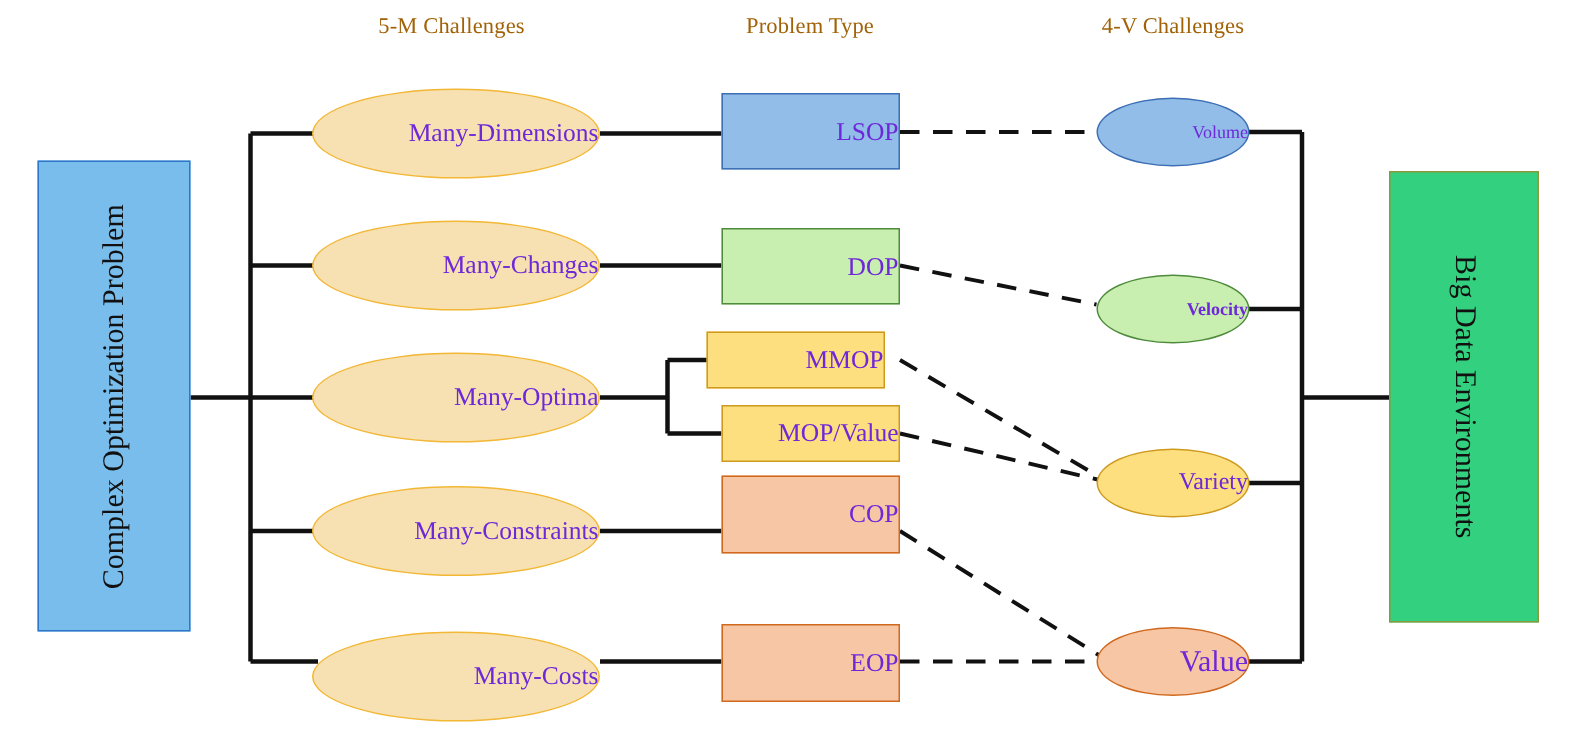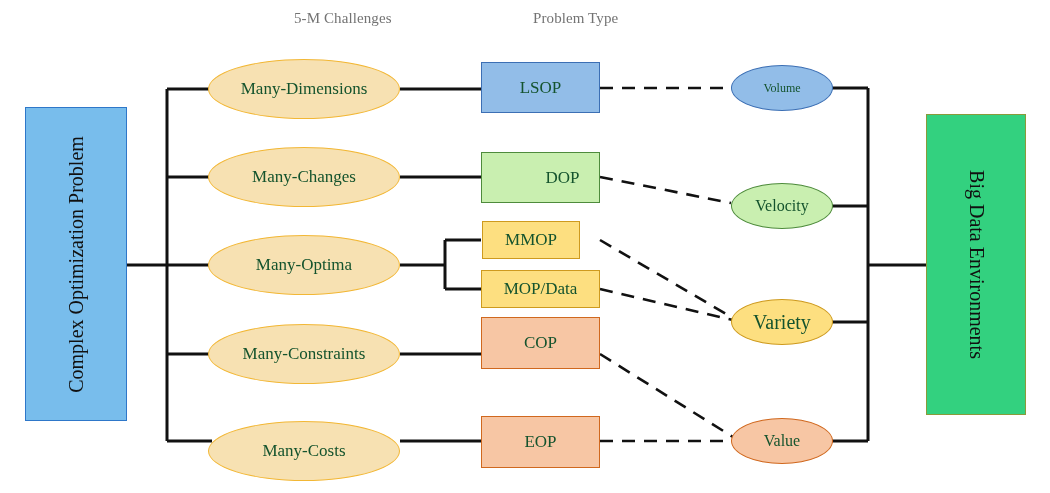--- a/index.html
+++ b/index.html
@@ -6,31 +6,31 @@
   #canvas{
     position:relative;
     width:1050px;height:493px;
     background:#ffffff;
     font-family:"Liberation Serif","DejaVu Serif",serif;
     overflow:hidden;
   }
   .col-header{
     position:absolute;
     font-size:15px;
-    color:#737373;
+    color:#a16207;
     white-space:nowrap;
+    text-align:center;
     letter-spacing:.1px;
-    margin-left:48px;
   }
   .node{
     position:absolute;
     box-sizing:border-box;
-    display:flex;align-items:center;justify-content:center;
+    display:flex;align-items:center;justify-content:flex-end;
     font-size:17px;
-    color:#14532d;
+    color:#6d28d9;
     white-space:nowrap;
     z-index:3;
   }
   .rect{border:1.6px solid #3a3a3a;}
   .ellipse{border-radius:50%;}
   .vrect{
     position:absolute;
     box-sizing:border-box;
     z-index:3;
   }
@@ -45,20 +45,21 @@
   .vrect{display:flex;align-items:center;justify-content:center;}
   svg.links{position:absolute;left:0;top:0;width:1050px;height:493px;z-index:1;}
 </style>
 </head>
 <body>
 
 <div id="canvas">
 
   <div class="col-header" id="hdr-5m" style="left: 246px; top: 10px; width: 110px;">5-M Challenges</div>
   <div class="col-header" id="hdr-ptype" style="left: 485px; top: 10px; width: 110px;">Problem Type</div>
+  <div class="col-header" id="hdr-4v" style="left: 718px; top: 10px; width: 128px;">4-V Challenges</div>
 
   <svg class="links" id="links">
       <line x1="167" y1="89" x2="167" y2="441" stroke="#111111" stroke-width="3"></line>
       <line x1="127" y1="265" x2="167" y2="265" stroke="#111111" stroke-width="3"></line>
       <line x1="167" y1="89" x2="212" y2="89" stroke="#111111" stroke-width="3"></line>
       <line x1="167" y1="177" x2="212" y2="177" stroke="#111111" stroke-width="3"></line>
       <line x1="167" y1="265" x2="212" y2="265" stroke="#111111" stroke-width="3"></line>
       <line x1="167" y1="354" x2="212" y2="354" stroke="#111111" stroke-width="3"></line>
       <line x1="167" y1="441" x2="212" y2="441" stroke="#111111" stroke-width="3"></line>
       <line x1="400" y1="89" x2="481" y2="89" stroke="#111111" stroke-width="3"></line>
@@ -108,41 +109,41 @@
         <span>Many-Costs</span>
       </div>
     </div>
   <div id="nodes-ptype">
       <div class="node rect" style="left: 481px; top: 62px; width: 119px; height: 51px; background: rgb(146, 189, 232); border: 1.6px solid rgb(60, 111, 180);">
         <span>LSOP</span>
       </div>
       <div class="node rect" style="left: 481px; top: 152px; width: 119px; height: 51px; background: rgb(201, 239, 176); border: 1.6px solid rgb(78, 139, 60); padding-left: 44px;">
         <span>DOP</span>
       </div>
-      <div class="node rect" style="left: 482px; top: 221px; width: 98px; height: 38px; background: rgb(253, 223, 128); border: 1.6px solid rgb(206, 154, 30);">
+      <div class="node rect" style="left: 471px; top: 221px; width: 119px; height: 38px; background: rgb(253, 223, 128); border: 1.6px solid rgb(206, 154, 30);">
         <span>MMOP</span>
       </div>
       <div class="node rect" style="left: 481px; top: 270px; width: 119px; height: 38px; background: rgb(253, 223, 128); border: 1.6px solid rgb(206, 154, 30);">
-        <span>MOP/Data</span>
+        <span>MOP/Value</span>
       </div>
       <div class="node rect" style="left: 481px; top: 317px; width: 119px; height: 52px; background: rgb(247, 198, 164); border: 1.6px solid rgb(208, 104, 30);">
         <span>COP</span>
       </div>
       <div class="node rect" style="left: 481px; top: 416px; width: 119px; height: 52px; background: rgb(247, 198, 164); border: 1.6px solid rgb(208, 104, 30);">
         <span>EOP</span>
       </div>
     </div>
   <div id="nodes-4v">
       <div class="node ellipse" style="left: 731px; top: 65px; width: 102px; height: 46px; background: rgb(146, 189, 232); border: 1.8px solid rgb(60, 111, 180); font-size: 12px;">
         <span>Volume</span>
       </div>
-      <div class="node ellipse" style="left: 731px; top: 183px; width: 102px; height: 46px; background: rgb(201, 239, 176); border: 1.8px solid rgb(78, 139, 60); font-size: 16px;">
+      <div class="node ellipse" style="left: 731px; top: 183px; width: 102px; height: 46px; background: rgb(201, 239, 176); border: 1.8px solid rgb(78, 139, 60); font-size: 12px; font-weight: bold;">
         <span>Velocity</span>
       </div>
-      <div class="node ellipse" style="left: 731px; top: 299px; width: 102px; height: 46px; background: rgb(253, 223, 128); border: 1.8px solid rgb(206, 154, 30); font-size: 20px;">
+      <div class="node ellipse" style="left: 731px; top: 299px; width: 102px; height: 46px; background: rgb(253, 223, 128); border: 1.8px solid rgb(206, 154, 30); font-size: 16px;">
         <span>Variety</span>
       </div>
-      <div class="node ellipse" style="left: 731px; top: 418px; width: 102px; height: 46px; background: rgb(247, 198, 164); border: 1.8px solid rgb(208, 104, 30); font-size: 16px;">
+      <div class="node ellipse" style="left: 731px; top: 418px; width: 102px; height: 46px; background: rgb(247, 198, 164); border: 1.8px solid rgb(208, 104, 30); font-size: 20px;">
         <span>Value</span>
       </div>
     </div>
 
 </div>
 
 </body></html>

